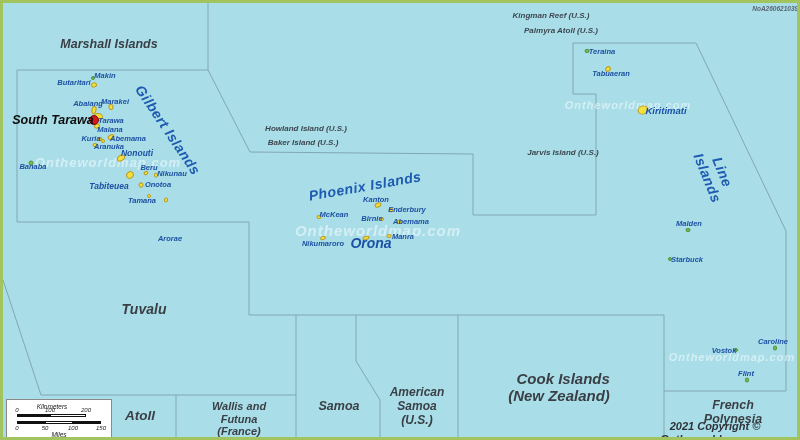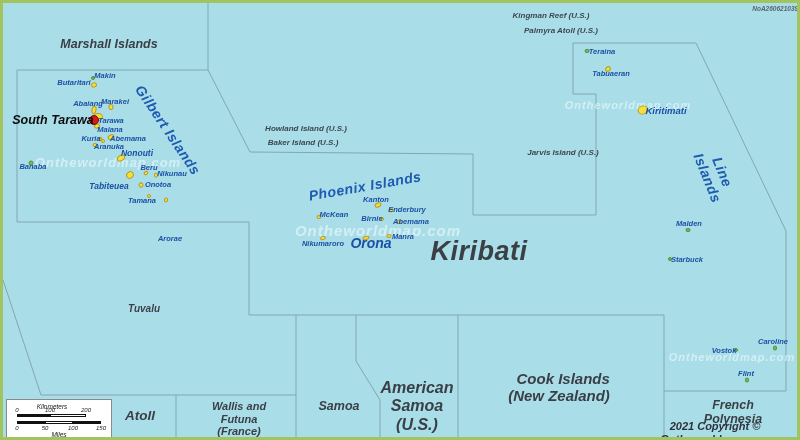--- a/index.html
+++ b/index.html
@@ -104,27 +104,27 @@
       <div class="marker y" style="left: 640px; top: 107px; width: 9px; height: 7px; transform: translate(-50%, -50%) rotate(-15deg);"></div>
       <div class="marker g" style="left: 685px; top: 227px; width: 3px; height: 2px; transform: translate(-50%, -50%);"></div>
       <div class="marker g" style="left: 667px; top: 256px; width: 2px; height: 2px; transform: translate(-50%, -50%);"></div>
       <div class="marker g" style="left: 733px; top: 347px; width: 2px; height: 2px; transform: translate(-50%, -50%);"></div>
       <div class="marker g" style="left: 772px; top: 345px; width: 2px; height: 3px; transform: translate(-50%, -50%);"></div>
       <div class="marker g" style="left: 744px; top: 377px; width: 2px; height: 3px; transform: translate(-50%, -50%);"></div>
       <div class="marker cap" style="left: 91px; top: 117px; width: 8px; height: 8px; transform: translate(-50%, -50%);"></div>
     </div>
   <div id="labels">
       <div class="lbl country" style="left: 106px; top: 41px; transform: translate(-50%, -50%);">Marshall Islands</div>
-      <div class="lbl country" style="left: 141px; top: 306px; font-size: 10px; transform: translate(-50%, -50%);">Tuvalu</div>
+      <div class="lbl country" style="left: 141px; top: 306px; font-size: 14px; transform: translate(-50%, -50%);">Tuvalu</div>
       <div class="lbl country" style="left: 137px; top: 413px; font-size: 13.5px; transform: translate(-50%, -50%);">Atoll</div>
       <div class="lbl country" style="left: 236px; top: 416px; font-size: 11px; transform: translate(-50%, -50%);">Wallis and
 Futuna
 (France)</div>
       <div class="lbl country" style="left: 336px; top: 403px; transform: translate(-50%, -50%);">Samoa</div>
-      <div class="lbl country" style="left: 414px; top: 404px; font-size: 16px; transform: translate(-50%, -50%);">American
+      <div class="lbl country" style="left: 414px; top: 404px; font-size: 12px; transform: translate(-50%, -50%);">American
 Samoa
 (U.S.)</div>
       <div class="lbl country" style="left: 556px; top: 384px; font-size: 15px; transform: translate(-50%, -50%); text-align: right;">Cook Islands
 (New Zealand)</div>
       <div class="lbl country" style="left: 730px; top: 409px; transform: translate(-50%, -50%);">French Polynesia</div>
       <div class="lbl us" style="left: 548px; top: 13px; transform: translate(-50%, -50%);">Kingman Reef (U.S.)</div>
       <div class="lbl us" style="left: 558px; top: 28px; transform: translate(-50%, -50%);">Palmyra Atoll (U.S.)</div>
       <div class="lbl us" style="left: 303px; top: 126px; transform: translate(-50%, -50%);">Howland Island (U.S.)</div>
       <div class="lbl us" style="left: 300px; top: 140px; transform: translate(-50%, -50%);">Baker Island (U.S.)</div>
       <div class="lbl us" style="left: 560px; top: 150px; transform: translate(-50%, -50%);">Jarvis Island (U.S.)</div>
@@ -160,21 +160,20 @@
       <div class="lbl island" style="left: 599px; top: 49px; transform: translate(-50%, -50%);">Teraina</div>
       <div class="lbl island" style="left: 608px; top: 71px; transform: translate(-50%, -50%);">Tabuaeran</div>
       <div class="lbl island-lg" style="left: 663px; top: 108px; transform: translate(-50%, -50%);">Kiritimati</div>
       <div class="lbl island" style="left: 686px; top: 221px; transform: translate(-50%, -50%);">Malden</div>
       <div class="lbl island" style="left: 684px; top: 257px; transform: translate(-50%, -50%);">Starbuck</div>
       <div class="lbl island" style="left: 721px; top: 348px; transform: translate(-50%, -50%);">Vostok</div>
       <div class="lbl island" style="left: 770px; top: 339px; transform: translate(-50%, -50%);">Caroline</div>
       <div class="lbl island" style="left: 743px; top: 371px; transform: translate(-50%, -50%);">Flint</div>
     </div>
 
-  <div class="lbl title" style="left:476px;top:249px;">Kiribati</div>
   <div class="lbl copyright" style="left:712px;top:430px;">2021 Copyright © Ontheworldmap.com</div>
   <div class="lbl noa" style="left:774px;top:6px;">NoA2606210394</div>
 
   <div id="scalebar">
     <div class="sb-lbl" style="left:45px;top:6px;">Kilometers</div>
     <div id="km-ticks">
         <div class="tick" style="left: 10px; top: 10px;">0</div>
         <div class="tick" style="left: 43px; top: 10px;">100</div>
         <div class="tick" style="left: 79px; top: 10px;">200</div>
       </div>

